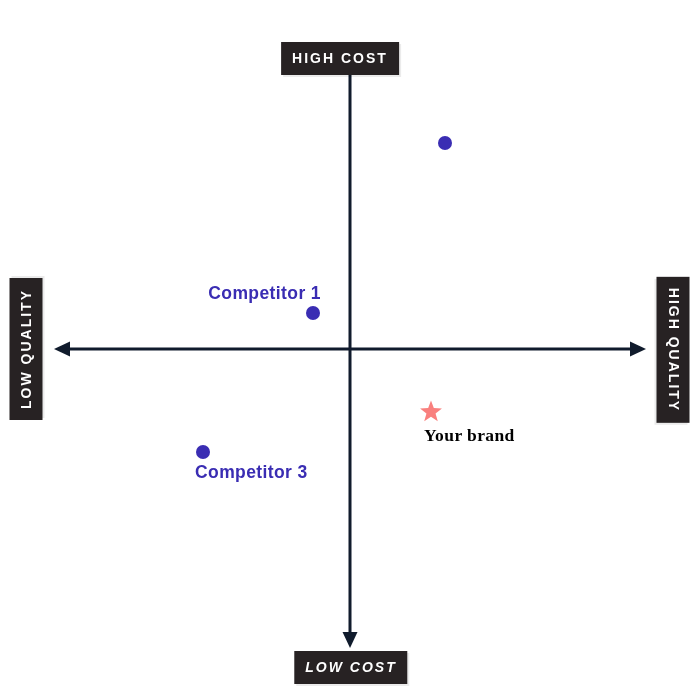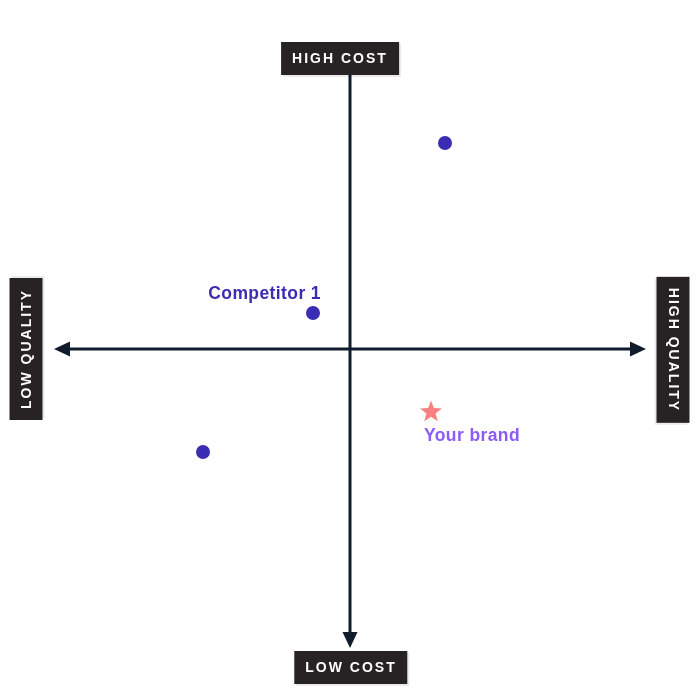--- a/index.html
+++ b/index.html
@@ -36,21 +36,21 @@
     color: var(--box-text);
     font-weight: bold;
     font-size: 14px;
     letter-spacing: 2px;
     line-height: 17px;
     padding: 8px 11px;
     white-space: nowrap;
     box-shadow: 2px 2px 0 rgba(0,0,0,0.08);
   }
   .axis-tag.top    { left: 340px; top: 10px;  transform: translateX(-50%); margin-top: 32px; }
-  .axis-tag.bottom { left: 351px; top: 651px; transform: translateX(-50%); }
+  .axis-tag.bottom { left: 351px; top: 651px; transform: translateX(-50%); font-style: italic; }
   .axis-tag.left   { left: 26px;  top: 349px; transform: translate(-50%,-50%) rotate(-90deg); }
   .axis-tag.right  { left: 673px; top: 350px; transform: translate(-50%,-50%) rotate(90deg); }
   .points-layer {
     position: absolute;
     inset: 0;
   }
   .point-marker {
     position: absolute;
   }
   .point-marker.dot {
@@ -83,19 +83,20 @@
   <div class="axis-tag top">HIGH COST</div>
   <div class="axis-tag bottom">LOW COST</div>
   <div class="axis-tag left">LOW QUALITY</div>
   <div class="axis-tag right">HIGH QUALITY</div>
 
   <div class="points-layer" id="points-layer">
       <div class="point-marker dot" style="background: rgb(58, 45, 179); left: 438px; top: 136px;"></div>
       <div class="point-marker dot" style="background: rgb(58, 45, 179); left: 306px; top: 306px;"></div>
       <div class="point-label" style="color: rgb(58, 45, 179); top: 283px; right: 379px; text-align: center;">Competitor 1</div>
       <div class="point-marker dot" style="background: rgb(58, 45, 179); left: 196px; top: 445px;"></div>
+      <div class="point-label" style="color: rgb(58, 45, 179); top: 462px; left: 195px;">Competitor 3</div>
       <svg width="26" height="26" viewBox="-13 -13 26 26" class="point-marker" style="left: 418px; top: 399px;">
         <polygon points="0,-11.5 2.82,-3.88 10.94,-3.55 4.56,1.48 6.76,9.3 0,4.8 -6.76,9.3 -4.56,1.48 -10.94,-3.55 -2.82,-3.88" fill="#f9807e"></polygon>
       </svg>
-      <div class="point-label" style="color: #8b5cf6; top: 425px; left: 424px;">Your brand</div>
+      <div class="point-label" style="color: #000000; top: 425px; left: 424px; font-family: Liberation Serif, serif;">Your brand</div>
     </div>
 
 </div>
 
 </body></html>

